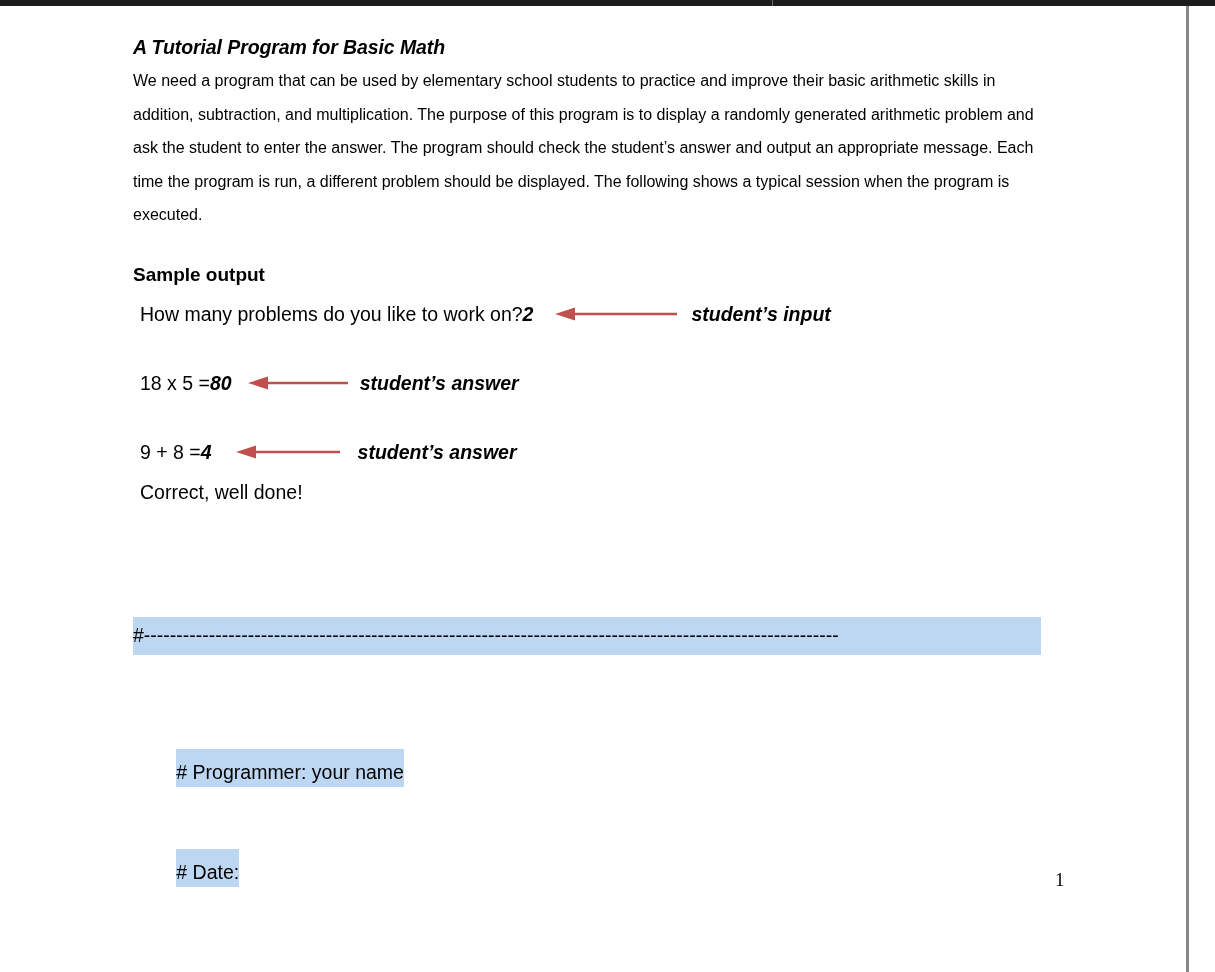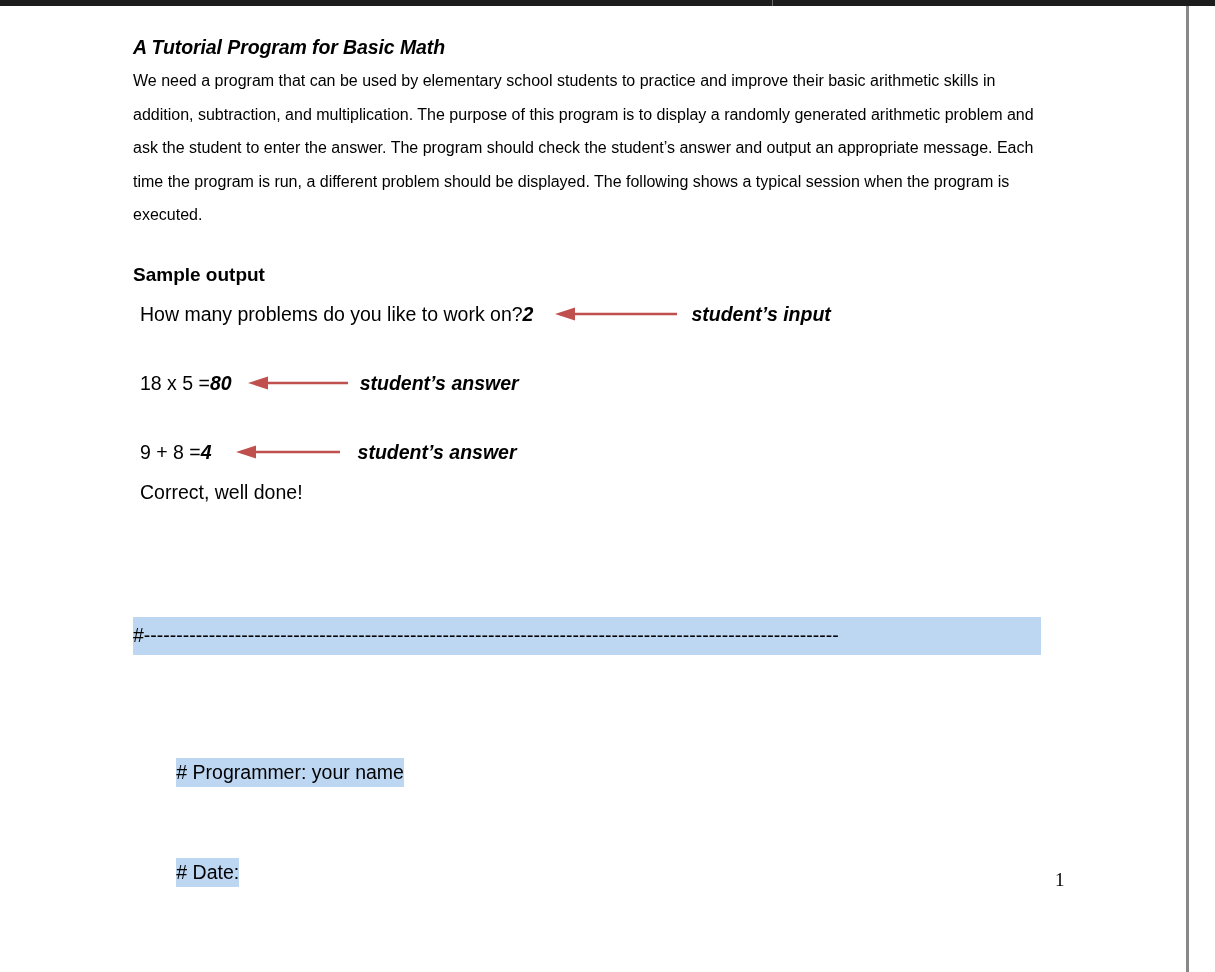--- a/index.html
+++ b/index.html
@@ -122,21 +122,21 @@
   .code-line {
     font-size: 19.5px;
     line-height: 33.5px;
     margin: 0;
     white-space: pre;
   }
   .hl {
     background: #bdd7f2;
     box-decoration-break: clone;
     -webkit-box-decoration-break: clone;
-    padding: 3px 0 4px 0;
+    padding: 12px 0 4px 0;
   }
   .rule-line {
     display: block;
     width: 908px;
     background: #bdd7f2;
     font-size: 19.5px;
     line-height: 33.5px;
     overflow: hidden;
     white-space: nowrap;
     padding: 2px 0 3px 0;

